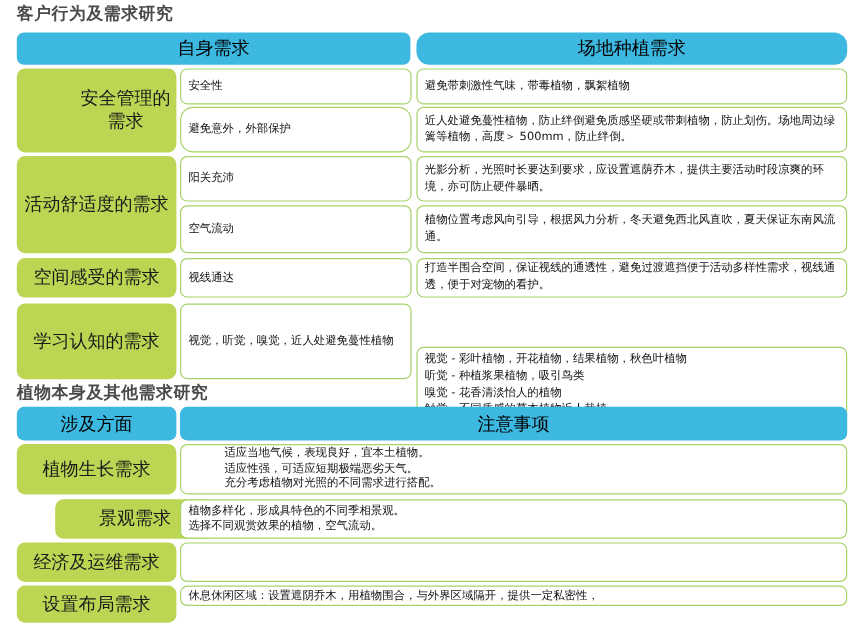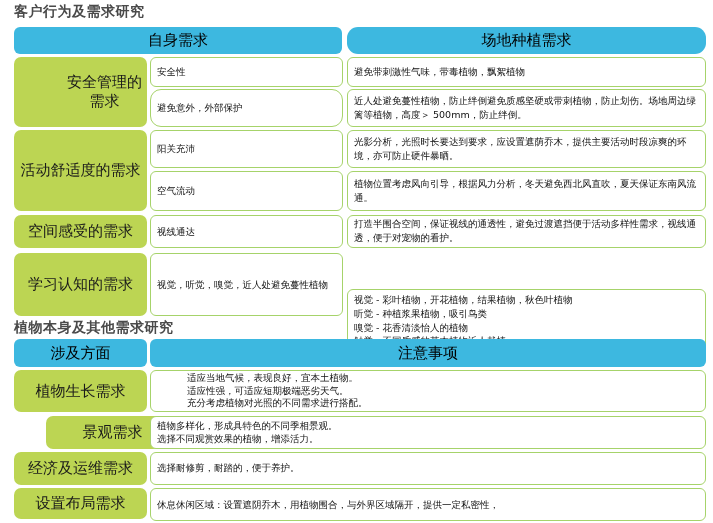--- a/index.html
+++ b/index.html
@@ -81,27 +81,26 @@
     <span class="line">适应当地气候，表现良好，宜本土植物。</span>
     <span class="line">适应性强，可适应短期极端恶劣天气。</span>
     <span class="line">充分考虑植物对光照的不同需求进行搭配。</span>
   </span>
 </div>
 
 <div class="abs cat" style="left:14px; top:416px; width:133px; height:33px;margin-left:32px;">景观需求</div>
 <div class="abs cell" style="left:150px; top:416px; width:556px; height:33px; line-height:1.3;">
   <span class="lines">
     <span class="line">植物多样化，形成具特色的不同季相景观。</span>
-    <span class="line">选择不同观赏效果的植物，增添活力。</span>
+    <span class="line">选择不同观赏效果的植物，空气流动。</span>
   </span>
 </div>
 
 <div class="abs cat" style="left:14px; top:452px; width:133px; height:33px;">经济及运维需求</div>
 <div class="abs cell" style="left:150px; top:452px; width:556px; height:33px; line-height:1.3;">
   <span class="lines">
-    <span class="line">选择耐修剪，耐踏的，便于养护。</span>
   </span>
 </div>
 
 <div class="abs cat" style="left:14px; top:488px; width:133px; height:31px;">设置布局需求</div>
-<div class="abs cell" style="left:150px; top:488px; width:556px; height:33px;">
+<div class="abs cell" style="left:150px; top:488px; width:556px; height:17px;">
   <span>休息休闲区域：设置遮阴乔木，用植物围合，与外界区域隔开，提供一定私密性，</span>
 </div>
 
 </body></html>

